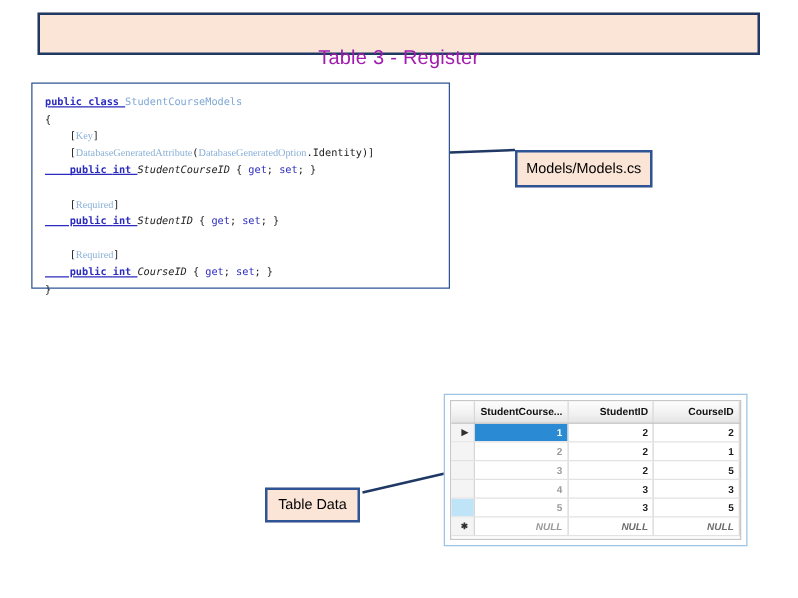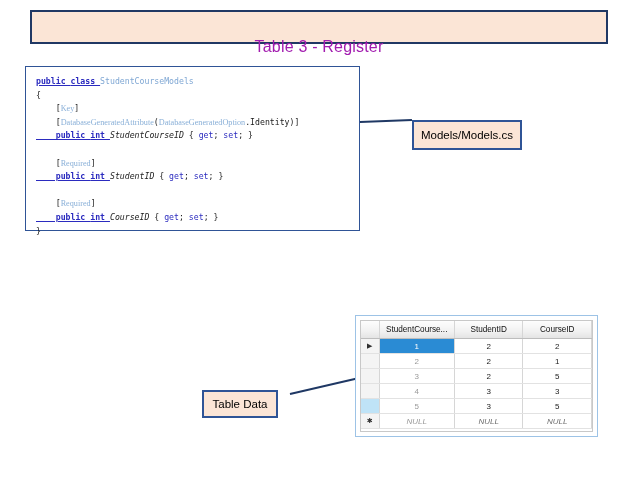--- a/index.html
+++ b/index.html
@@ -77,21 +77,21 @@
     color: #000000;
   }
   #callout-models {
     left: 412px;
     top: 103px;
     width: 110px;
     height: 30px;
     margin-top: 17px;
   }
   #callout-table-data {
-    left: 202px;
+    left: 212px;
     top: 390px;
     width: 76px;
     height: 28px;
   }
 
   
   .connector {
     position: absolute;
     background: #1f3864;
     transform-origin: left center;
@@ -137,22 +137,22 @@
     font-size: 8px;
     color: #1a1a1a;
     table-layout: fixed;
   }
   table#data-grid th,
   table#data-grid td {
     border-right: 1px solid #d6d6d6;
     border-bottom: 1px solid #e2e2e2;
     padding: 0 4px;
     height: 14px;
-    text-align: center;
-    font-weight: normal;
+    text-align: right;
+    font-weight: bold;
     overflow: hidden;
     white-space: nowrap;
   }
   table#data-grid thead th {
     background: linear-gradient(to bottom, #fdfdfd 0%, #f1f1f1 60%, #e4e4e4 100%);
     border-bottom: 1px solid #bdbdbd;
     height: 17px;
     color: #101010;
     font-size: 8.2px;
   }

